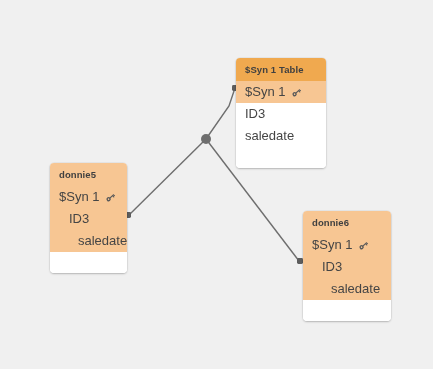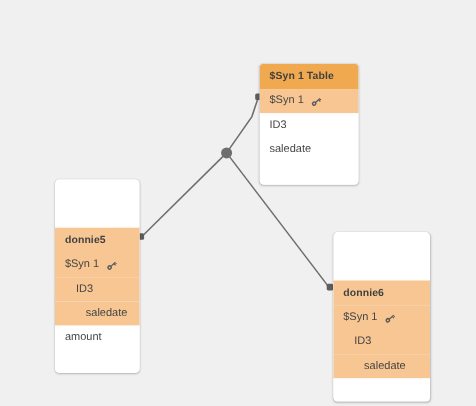--- a/index.html
+++ b/index.html
@@ -38,23 +38,23 @@
   .tbl-header {
     font-size: 9.5px;
     font-weight: bold;
     color: #404040;
     padding: 6px 9px 5px 9px;
     line-height: 12px;
     letter-spacing: 0.1px;
     white-space: nowrap;
   }
   .tbl-header.accent { background: #f0a94f; }
-  .tbl-header.plain  { background: #f7c693; margin-top: 44px; }
+  .tbl-header.plain  { background: #f7c693; }
   .tbl-row {
-    font-size: 10px;
+    font-size: 13px;
     color: #454545;
     padding: 5px 9px 5px 9px;
     line-height: 12px;
     white-space: nowrap;
     display: flex;
     align-items: center;
   }
   .tbl-row.syn    { background: #f7c693; }
   .tbl-row.white  { background: #ffffff; }
   .tbl-row.empty  { background: #ffffff; height: 11px; padding-top: 5px; padding-bottom: 5px; }
@@ -136,23 +136,20 @@
               </g>
             </svg>
           </span>
         </div>
         <div class="tbl-row syn ind-1">
           <span>ID3</span>
         </div>
         <div class="tbl-row syn ind-2">
           <span>saledate</span>
         </div>
-        <div class="tbl-row white ind-0">
-          <span>amount</span>
-        </div>
         <div class="tbl-row empty ind-0">
           <span></span>
         </div>
       </div>
       <div class="table-box" style="left: 303px; top: 211px; width: 88px;">
         <div class="tbl-header plain">donnie6</div>
         <div class="tbl-row syn ind-0">
           <span>$Syn 1</span>
           <span class="key-icon">
             <svg viewBox="0 0 16 16" width="11" height="11" aria-hidden="true">

